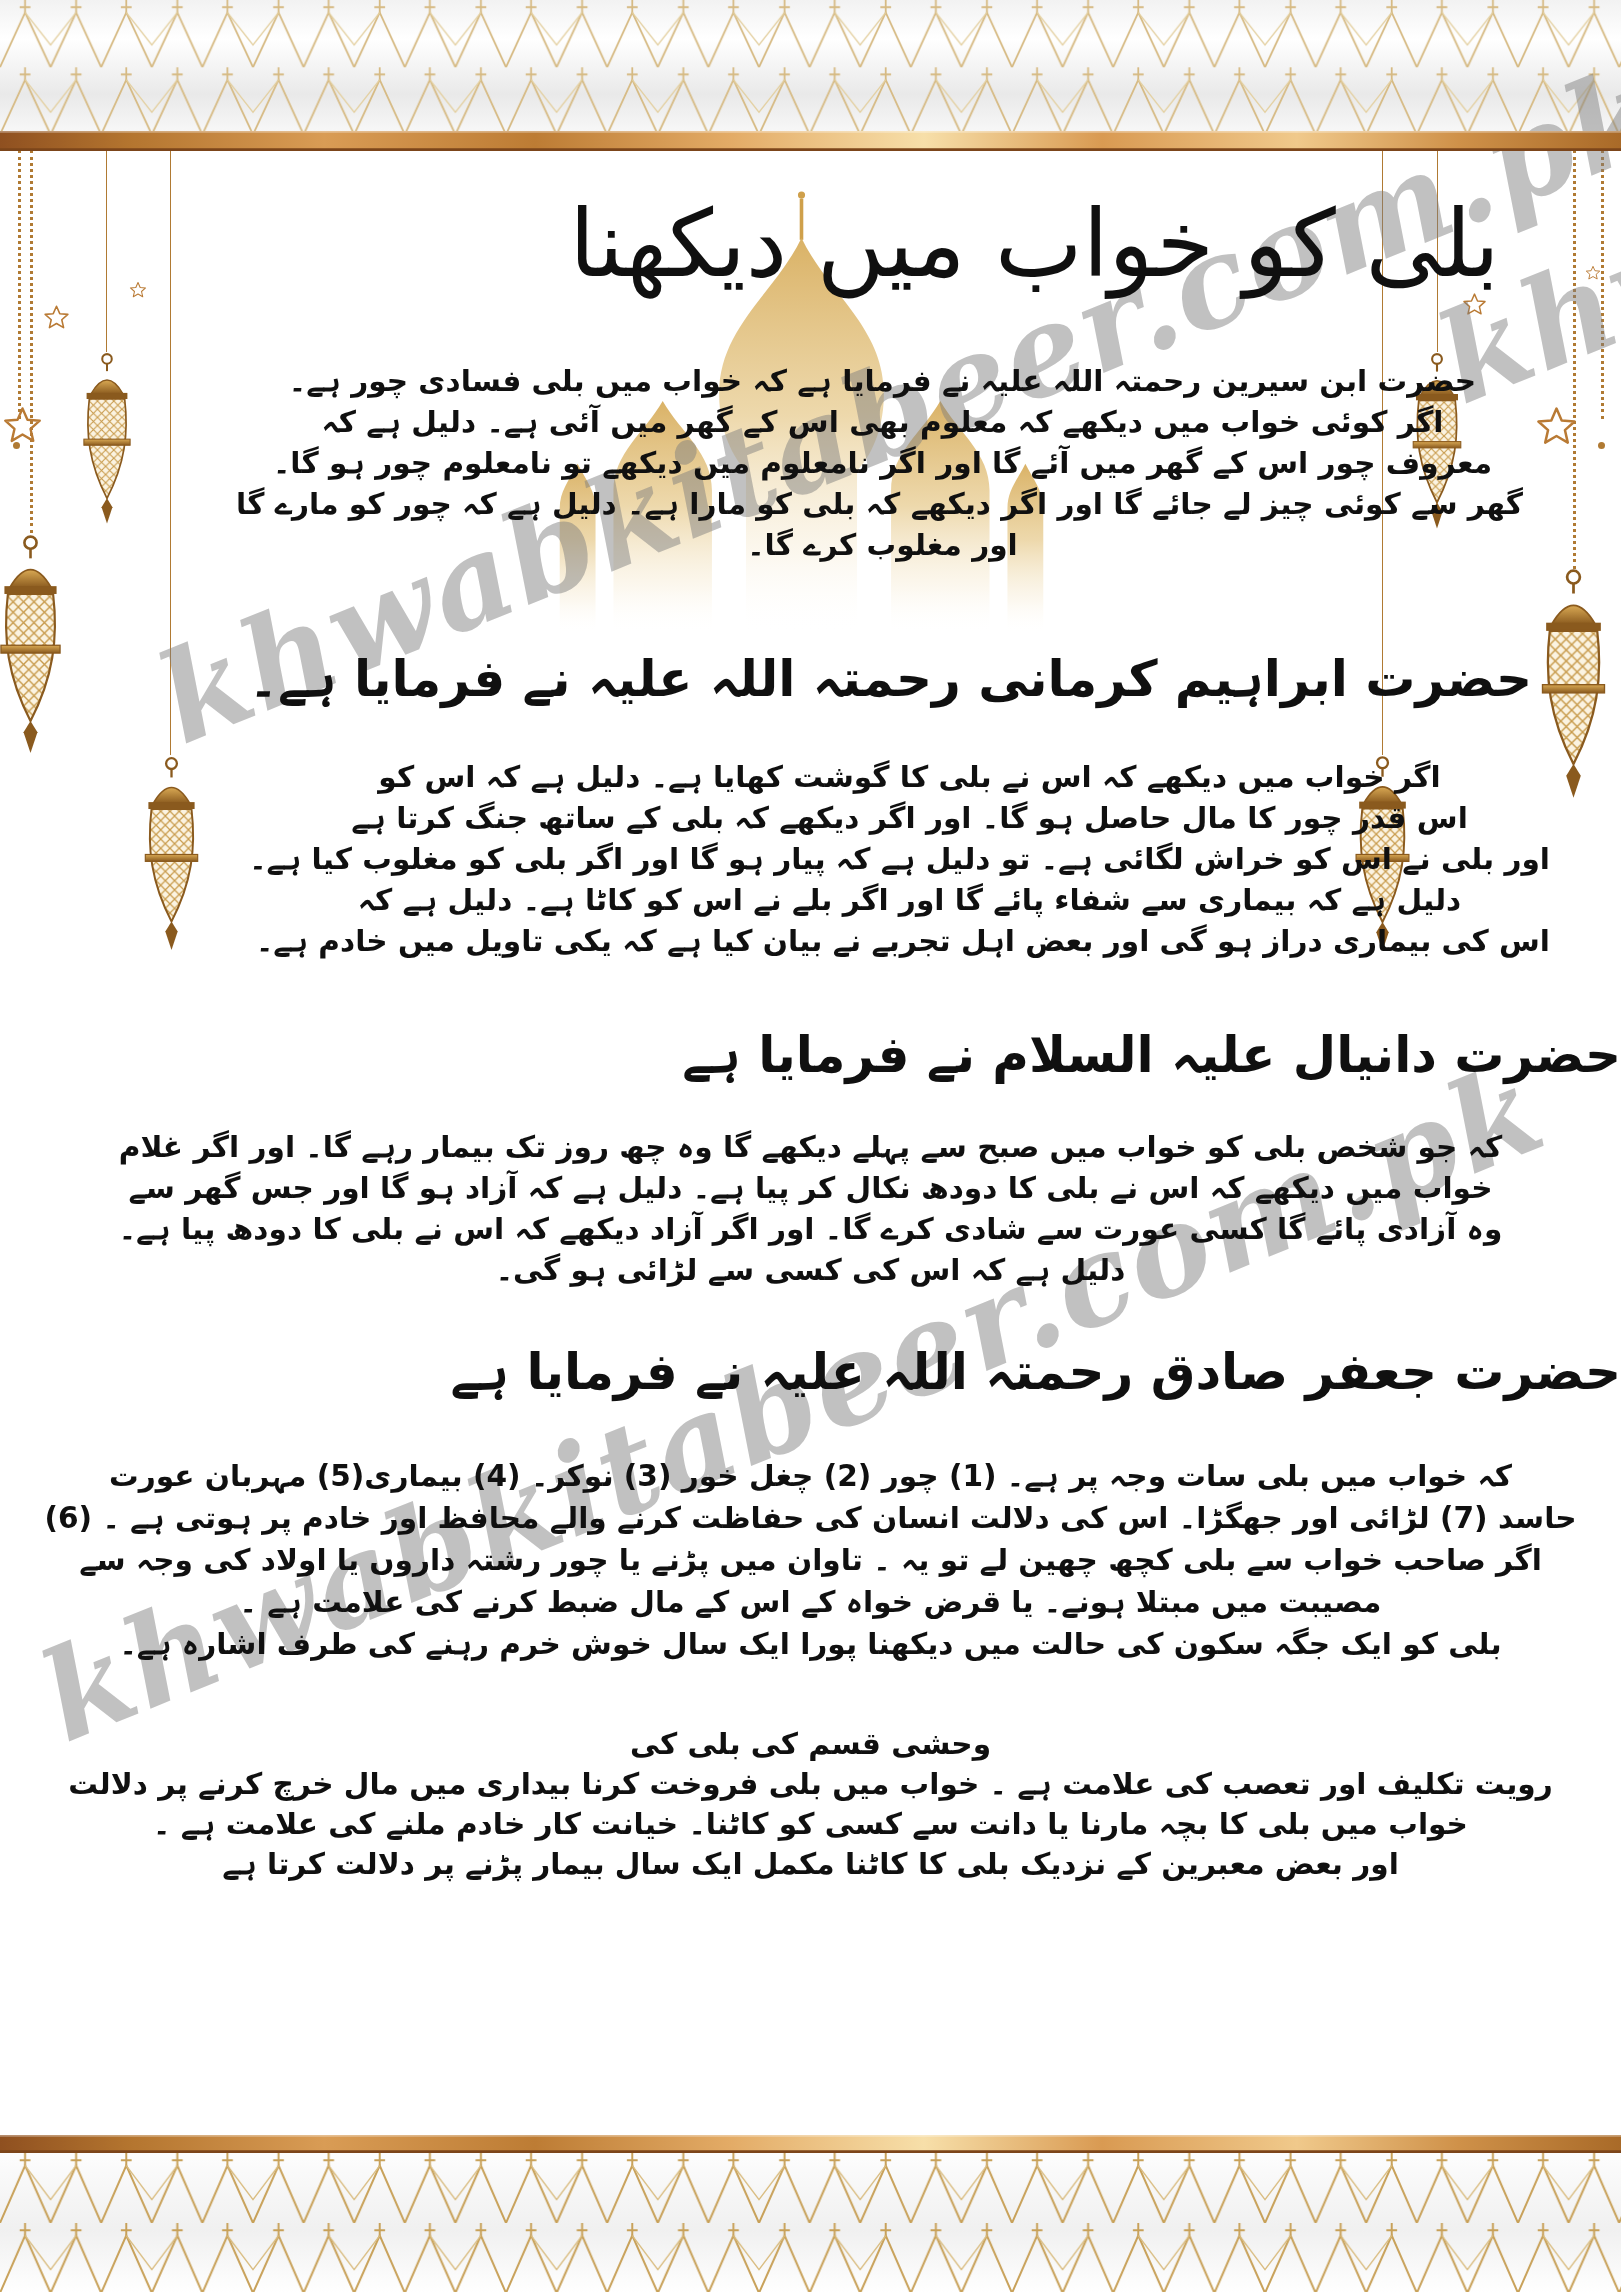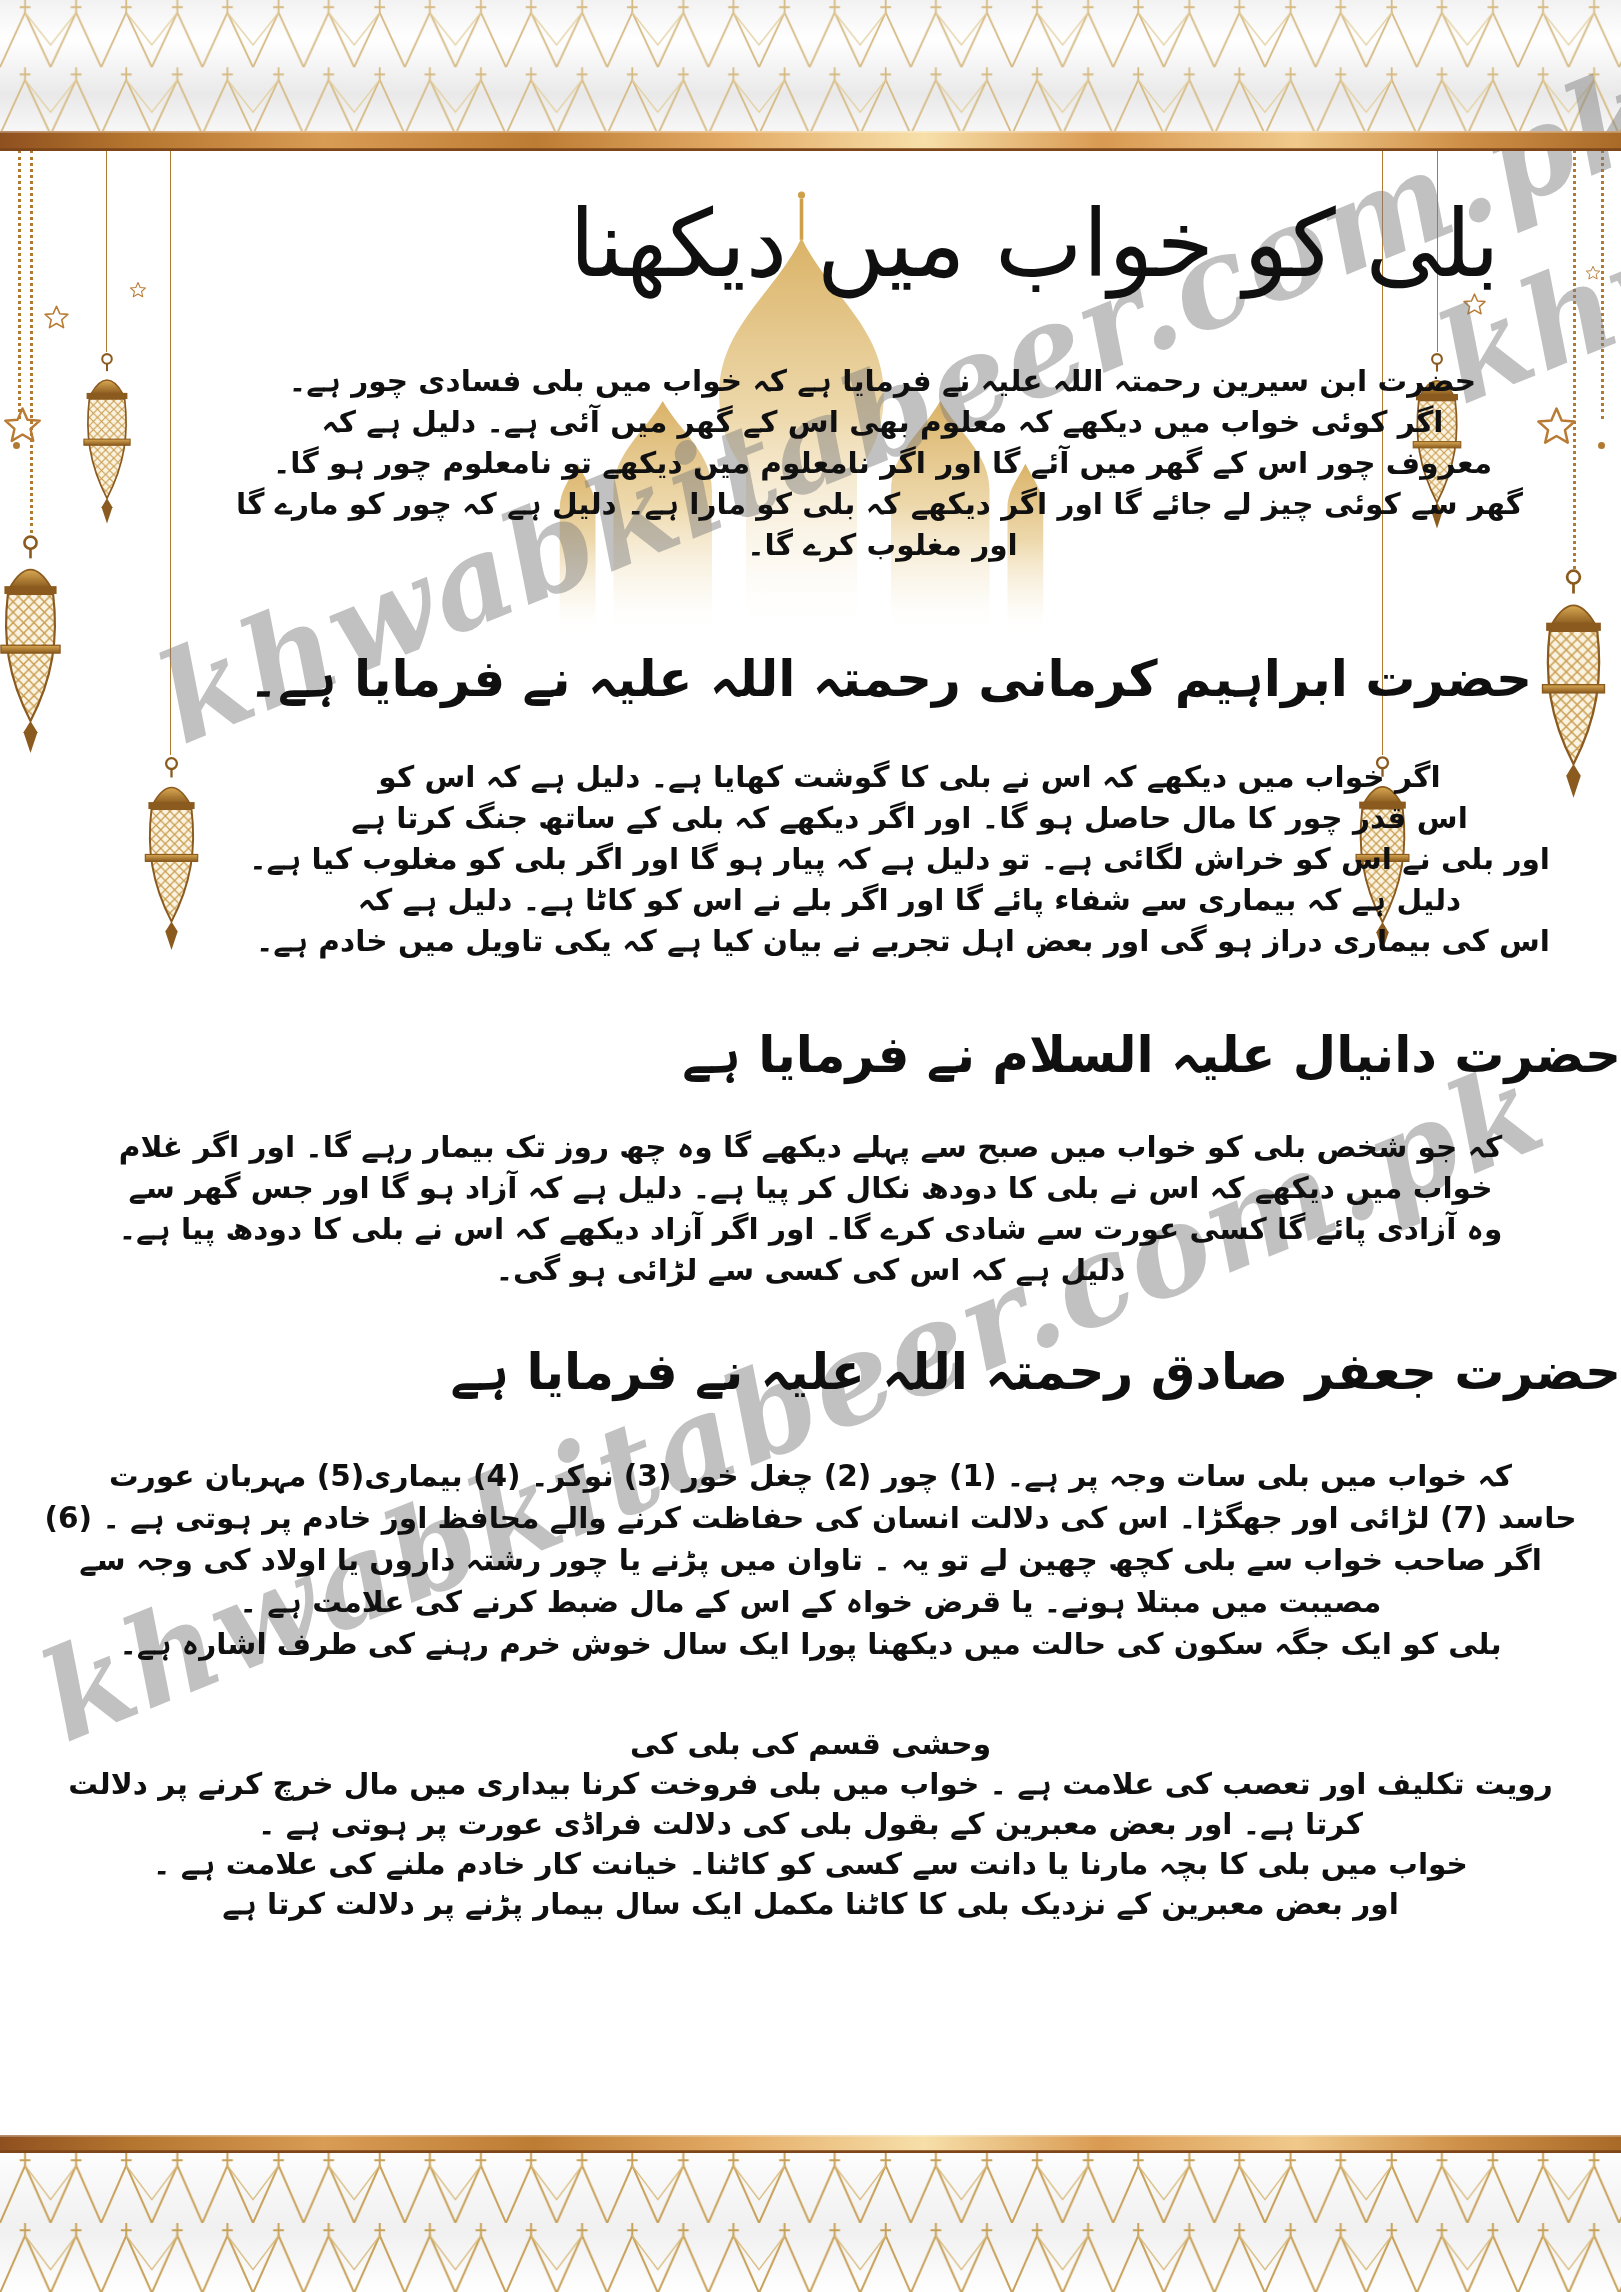--- a/index.html
+++ b/index.html
@@ -204,21 +204,20 @@
   <div class="pline">کہ خواب میں بلی سات وجہ پر ہے۔ (1) چور (2) چغل خور (3) نوکر۔ (4) بیماری(5) مہربان عورت</div>
   <div class="pline">حاسد (7) لڑائی اور جھگڑا۔ اس کی دلالت انسان کی حفاظت کرنے والے محافظ اور خادم پر ہوتی ہے ۔ (6)</div>
   <div class="pline">اگر صاحب خواب سے بلی کچھ چھین لے تو یہ ۔ تاوان میں پڑنے یا چور رشتہ داروں یا اولاد کی وجہ سے</div>
   <div class="pline">مصیبت میں مبتلا ہونے۔ یا قرض خواہ کے اس کے مال ضبط کرنے کی علامت ہے ۔</div>
   <div class="pline">بلی کو ایک جگہ سکون کی حالت میں دیکھنا پورا ایک سال خوش خرم رہنے کی طرف اشارہ ہے۔</div>
 </div>
 
 <div class="para p5" dir="rtl">
   <div class="pline align-right">وحشی قسم کی بلی کی</div>
   <div class="pline">رویت تکلیف اور تعصب کی علامت ہے ۔ خواب میں بلی فروخت کرنا بیداری میں مال خرچ کرنے پر دلالت</div>
-  <div class="pline">کرتا ہے۔ اور بعض معبرین کے بقول بلی کی دلالت فراڈی عورت پر ہوتی ہے ۔</div>
   <div class="pline">خواب میں بلی کا بچہ مارنا یا دانت سے کسی کو کاٹنا۔ خیانت کار خادم ملنے کی علامت ہے ۔</div>
   <div class="pline">اور بعض معبرین کے نزدیک بلی کا کاٹنا مکمل ایک سال بیمار پڑنے پر دلالت کرتا ہے</div>
 </div>
 
 <div class="goldbar goldbar-bottom"></div>
 <div class="band band-bottom">
   <svg viewBox="0 0 1810 156" preserveAspectRatio="none">
     <defs>
       <pattern id="ptBot" width="113" height="78" patternUnits="userSpaceOnUse">
         <path d="M0,78 L28,14 L56.5,78 L85,14 L113,78" stroke="#c8a159" stroke-width="2.2" fill="none"></path>

